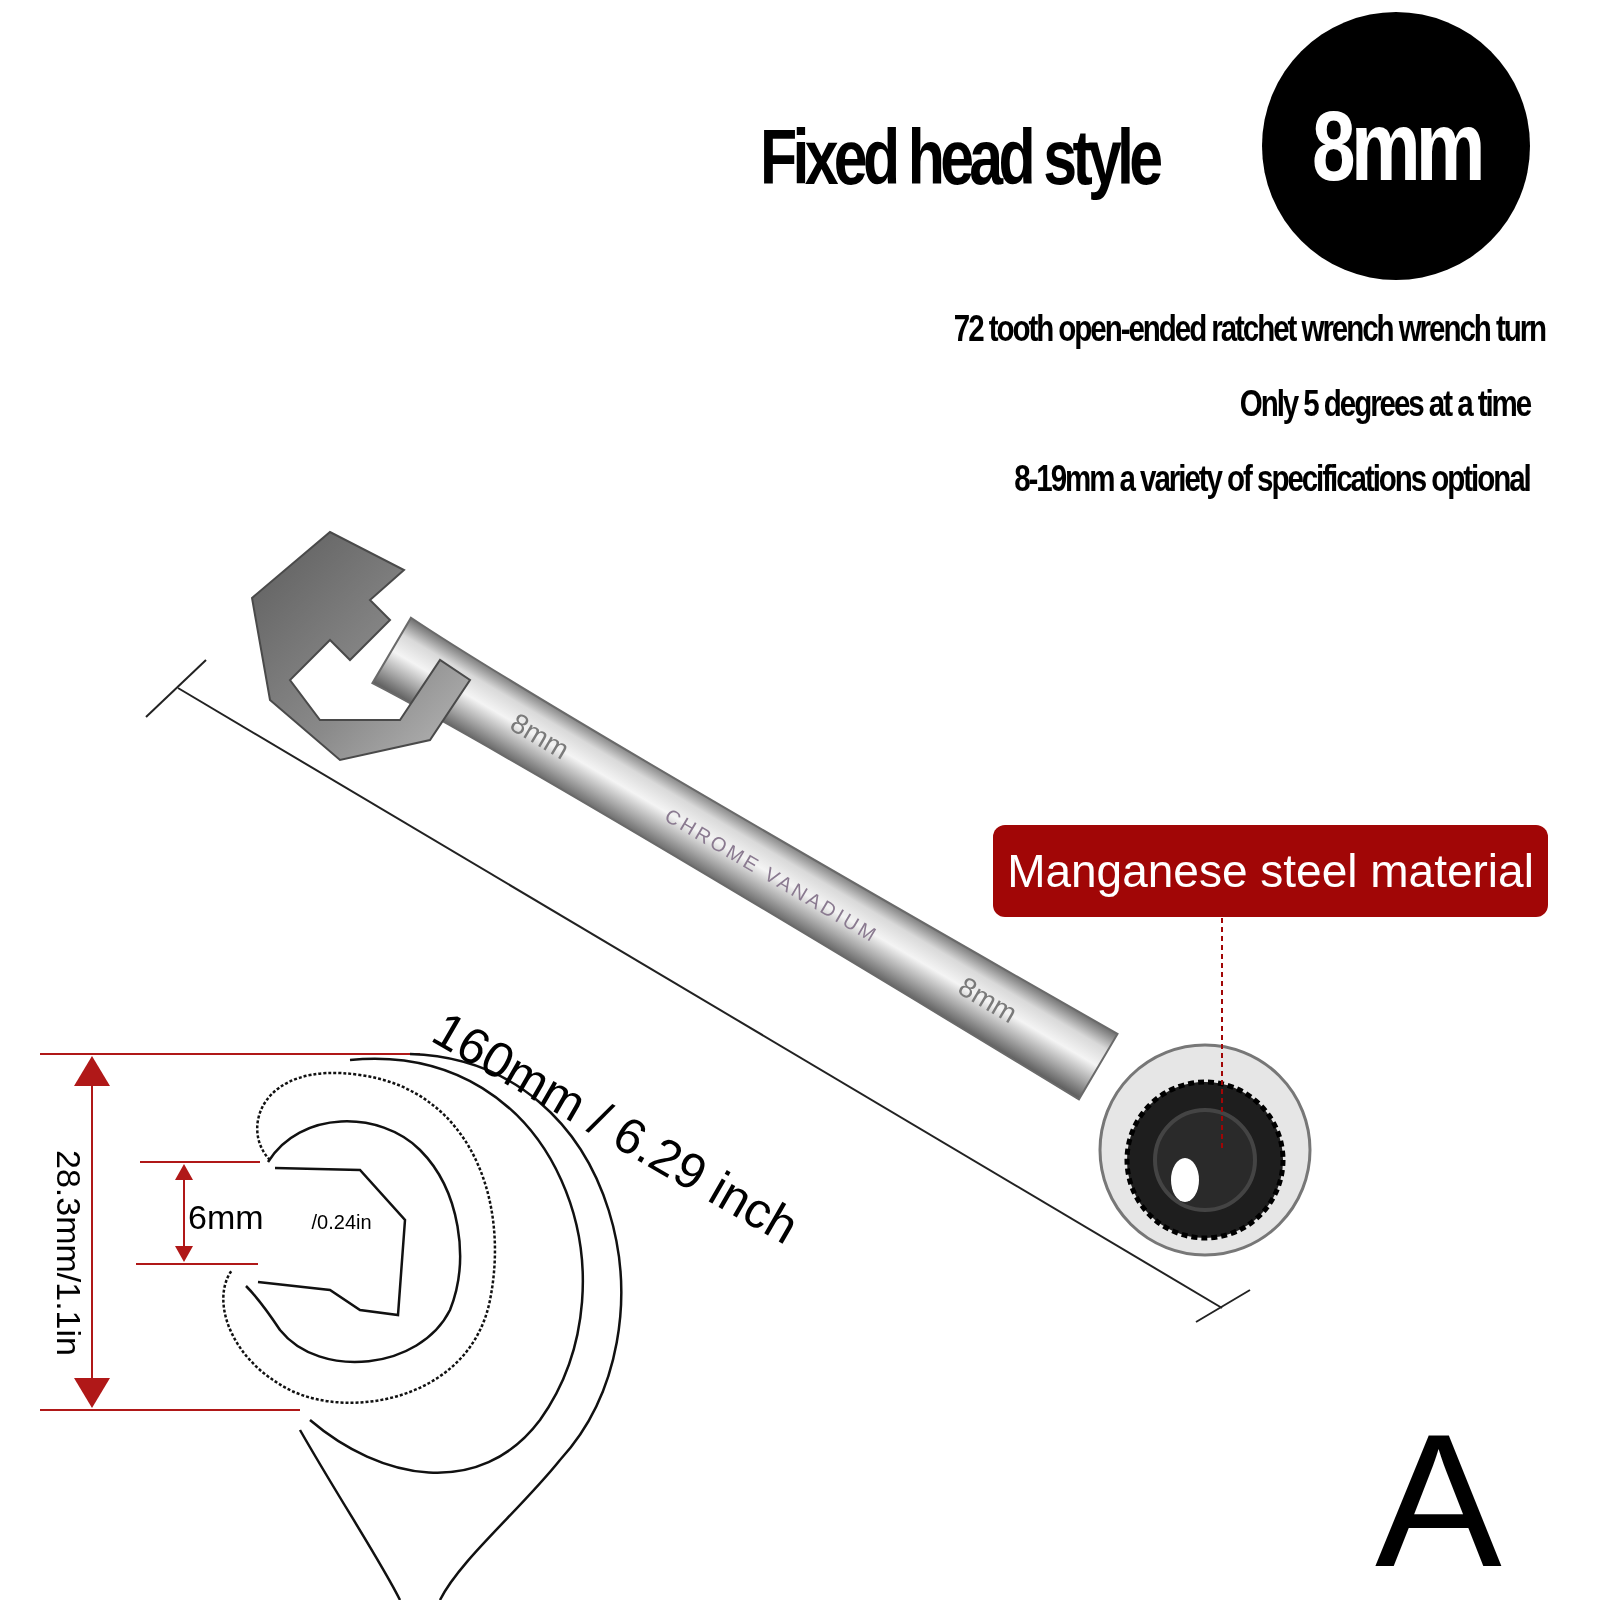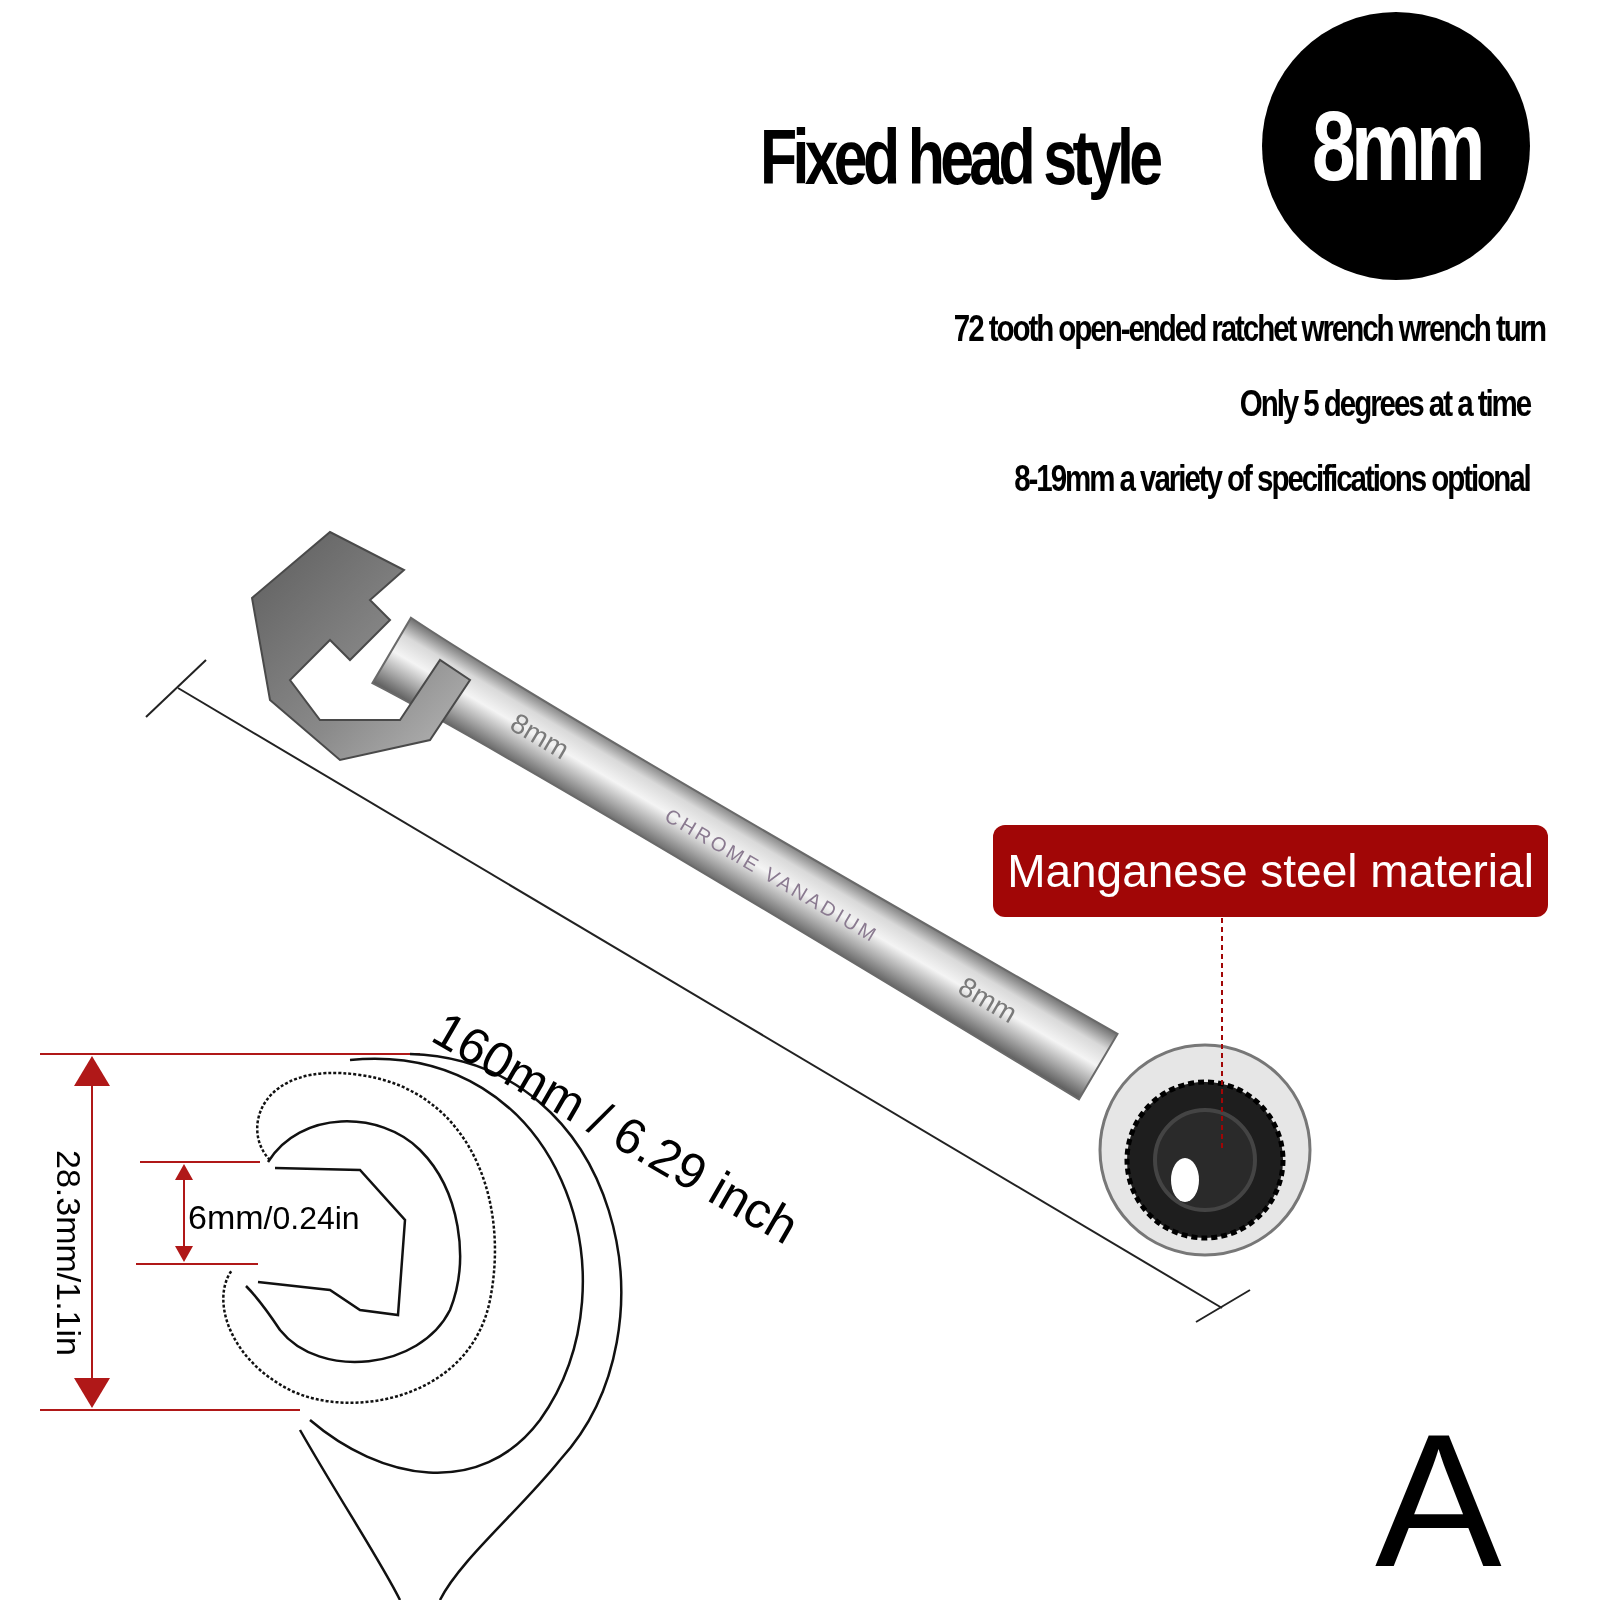--- a/index.html
+++ b/index.html
@@ -99,21 +99,21 @@
       transform-origin: left top;
       margin-left: 40px;
     }
     .dim-small-label {
       left: 188px;
       top: 1198px;
       font-size: 34px;
       color: #000;
       white-space: nowrap;
     }
-    .dim-small-label .unit2 { font-size: 32px; }
+    .dim-small-label .unit2 { font-size: 20px; margin-left: 48px; }
 
     .variant {
       left: 1375px;
       top: 1405px;
       font-size: 190px;
       color: #000;
       line-height: 1;
     }
 
     svg.layer { position: absolute; left: 0; top: 0; }

